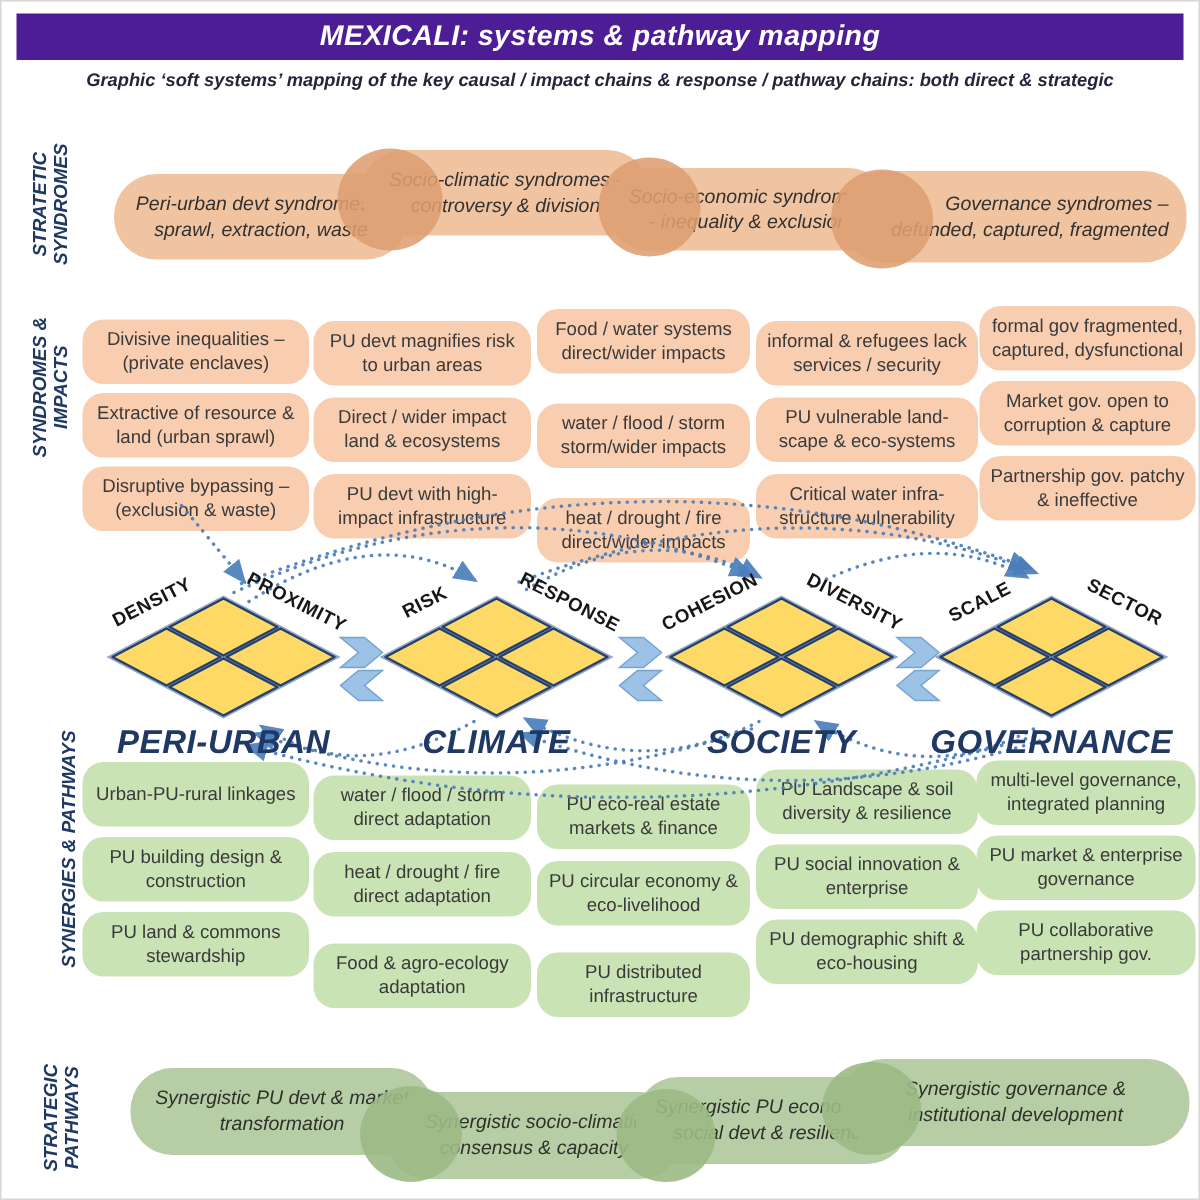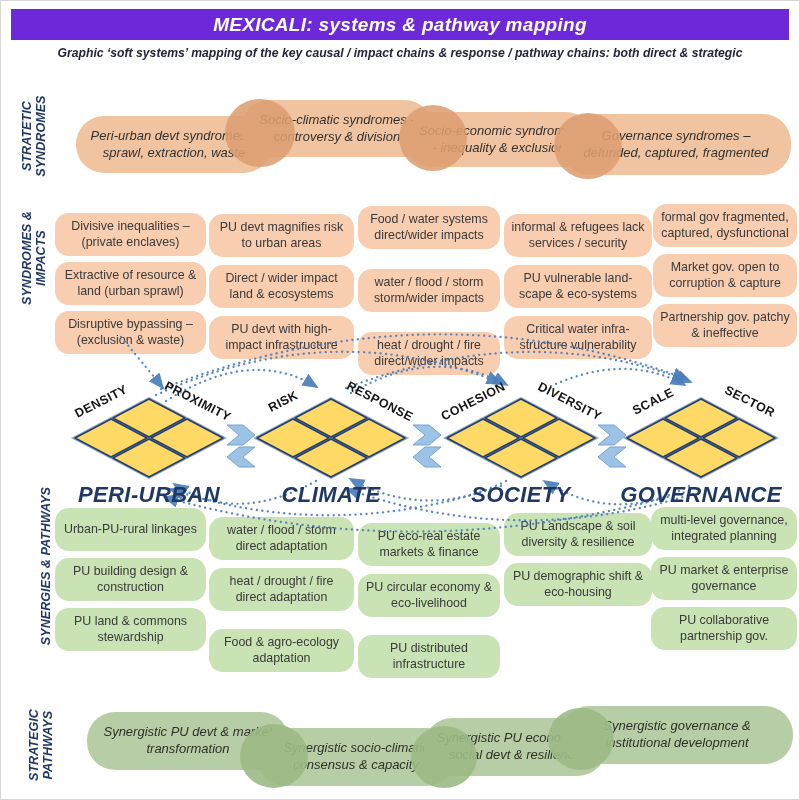--- a/index.html
+++ b/index.html
@@ -1,18 +1,18 @@
 <!DOCTYPE html>
 <html><head>
 <meta charset="utf-8">
 <style>
   html,body{margin:0;padding:0;background:#fff;}
   .stage{position:relative;width:798px;height:798px;background:#fff;border:1px solid #d6d6d6;
          font-family:"Liberation Sans","DejaVu Sans",sans-serif;overflow:hidden;}
-  .titlebar{position:absolute;left:10px;right:10px;top:8px;height:31px;background:#6d28d9;
+  .titlebar{position:absolute;left:10px;right:10px;top:8px;height:31px;background:#4c1d95;
             color:#fff;display:flex;align-items:center;justify-content:center;
             font-size:19px;font-weight:bold;font-style:italic;letter-spacing:.3px;text-align:center;}
   .subtitle{position:absolute;top:45px;left:0;width:100%;text-align:center;
             font-size:12.2px;font-style:italic;font-weight:600;color:#23263a;}
   .vlabel{position:absolute;width:170px;color:#1f3864;font-weight:bold;font-style:italic;
           font-size:12.6px;line-height:1.12;text-align:center;white-space:pre-line;
           transform:rotate(-90deg);}
   
   .obox{position:absolute;background:#f0c4a1;border-radius:28px;display:flex;align-items:center;
         justify-content:center;text-align:center;font-style:italic;font-size:13px;color:#33312f;
@@ -50,21 +50,21 @@
 SYNDROMES</div>
   <div class="vlabel" style="left:-52px;top:243px;">SYNDROMES &amp;
 IMPACTS</div>
   <div class="vlabel" style="left:-45px;top:558px;width:180px;">SYNERGIES  &amp; PATHWAYS</div>
   <div class="vlabel" style="left:-45px;top:730px;">STRATEGIC
 PATHWAYS</div>
 
   <div class="obox" style="left:75px;top:115px;width:196px;height:57px;">Peri-urban devt syndromes – sprawl, extraction, waste</div>
   <div class="obox" style="left:240px;top:99px;width:192px;height:57px;">Socio-climatic syndromes - controversy &amp; division</div>
   <div class="obox" style="left:404px;top:111px;width:188px;height:55px;">Socio-economic syndromes - inequality &amp; exclusion</div>
-  <div class="obox" style="left:560px;top:113px;width:230px;height:61px;">Governance syndromes – defunded, captured, fragmented</div>
+  <div class="obox" style="left:560px;top:113px;width:230px;height:61px;text-align:right;">Governance syndromes – defunded, captured, fragmented</div>
   <div class="oell" style="left:224px;top:98px;width:70px;height:68px;"></div>
   <div class="oell" style="left:398px;top:104px;width:68px;height:66px;"></div>
   <div class="oell" style="left:553px;top:112px;width:68px;height:66px;"></div>
 
   <div class="col" style="left:54px;top:212px;width:151px;gap:6px;">
     <div class="sbox">Divisive inequalities – (private enclaves)</div>
     <div class="sbox">Extractive of resource &amp; land (urban sprawl)</div>
     <div class="sbox">Disruptive bypassing – (exclusion &amp; waste)</div>
   </div>
   <div class="col" style="left:208px;top:213px;width:145px;gap:8px;">
@@ -175,20 +175,21 @@
     <div class="gbox">heat / drought / fire direct adaptation</div>
     <div class="gbox" style="margin-top:10px;">Food &amp;  agro-ecology adaptation</div>
   </div>
   <div class="col" style="left:357px;top:522px;width:142px;gap:8px;">
     <div class="gbox">PU eco-real estate markets &amp; finance</div>
     <div class="gbox">PU circular economy &amp; eco-livelihood</div>
     <div class="gbox" style="margin-top:10px;">PU distributed infrastructure</div>
   </div>
   <div class="col" style="left:503px;top:512px;width:148px;gap:7px;">
     <div class="gbox">PU Landscape &amp; soil diversity &amp; resilience</div>
+    <div class="gbox">PU social innovation &amp; enterprise</div>
     <div class="gbox">PU demographic shift &amp; eco-housing</div>
   </div>
   <div class="col" style="left:650px;top:506px;width:146px;gap:7px;align-items:flex-end;">
     <div class="gbox">multi-level governance, integrated planning</div>
     <div class="gbox">PU market &amp; enterprise governance</div>
     <div class="gbox">PU collaborative partnership gov.</div>
   </div>
 
   <div class="pbox" style="left:86px;top:711px;width:202px;height:58px;">Synergistic PU devt &amp; market transformation</div>
   <div class="pbox" style="left:256px;top:727px;width:198px;height:58px;">Synergistic socio-climatic consensus &amp; capacity</div>

